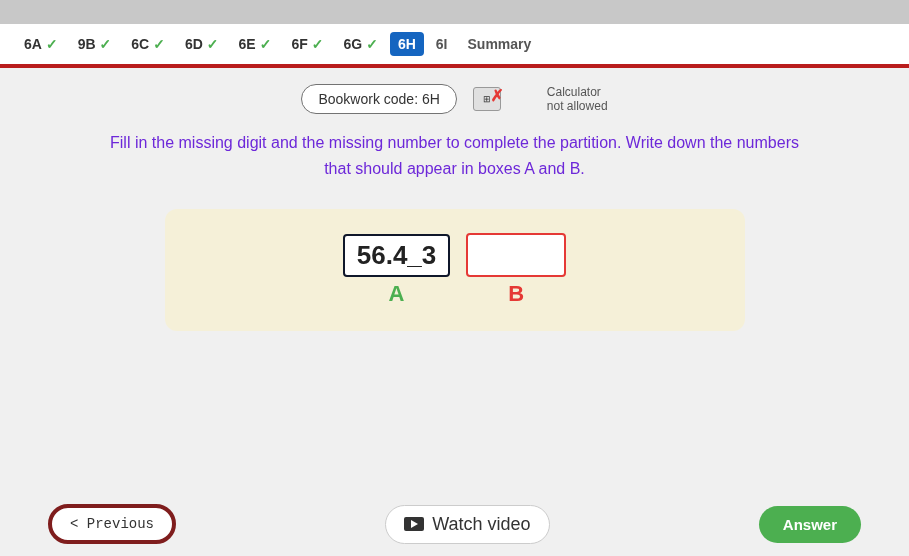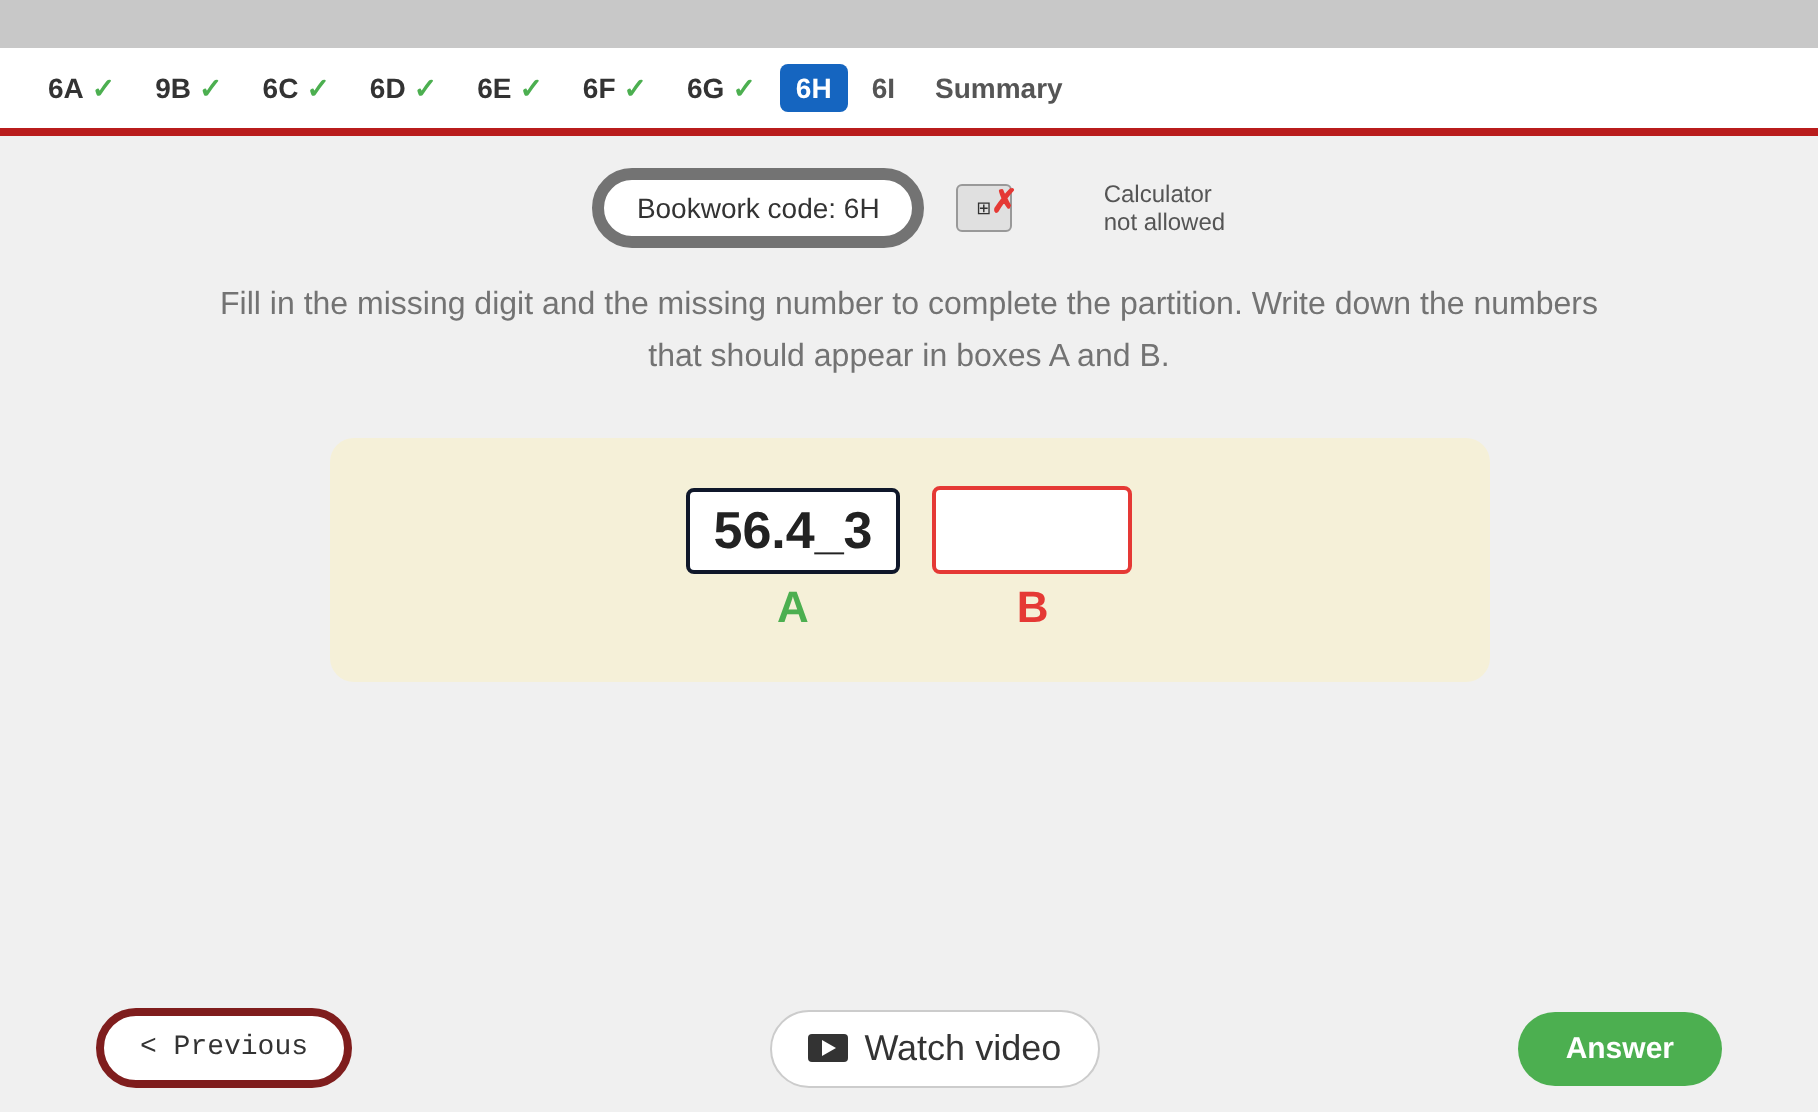--- a/index.html
+++ b/index.html
@@ -68,21 +68,21 @@
     
     .bookwork-row {
       display: flex;
       align-items: center;
       gap: 16px;
       margin-bottom: 16px;
     }
 
     .bookwork-badge {
       background: #ffffff;
-      border: 6px solid #737373;
+      border: 1px solid #737373;
       border-radius: 20px;
       padding: 6px 16px;
       font-size: 14px;
       color: #333;
       font-weight: 500;
     }
 
     .calculator-notice {
       display: flex;
       align-items: center;
@@ -119,21 +119,21 @@
       font-size: 12px;
       color: #555;
       line-height: 1.2;
       margin-left: 40px;
     }
 
     
     .question-text {
       text-align: center;
       font-size: 16px;
-      color: #737373;
+      color: #6d28d9;
       margin-bottom: 28px;
       line-height: 1.6;
       max-width: 700px;
     }
 
     
     .equation-area {
       background: #f5f0d8;
       border-radius: 12px;
       padding: 24px 48px;

